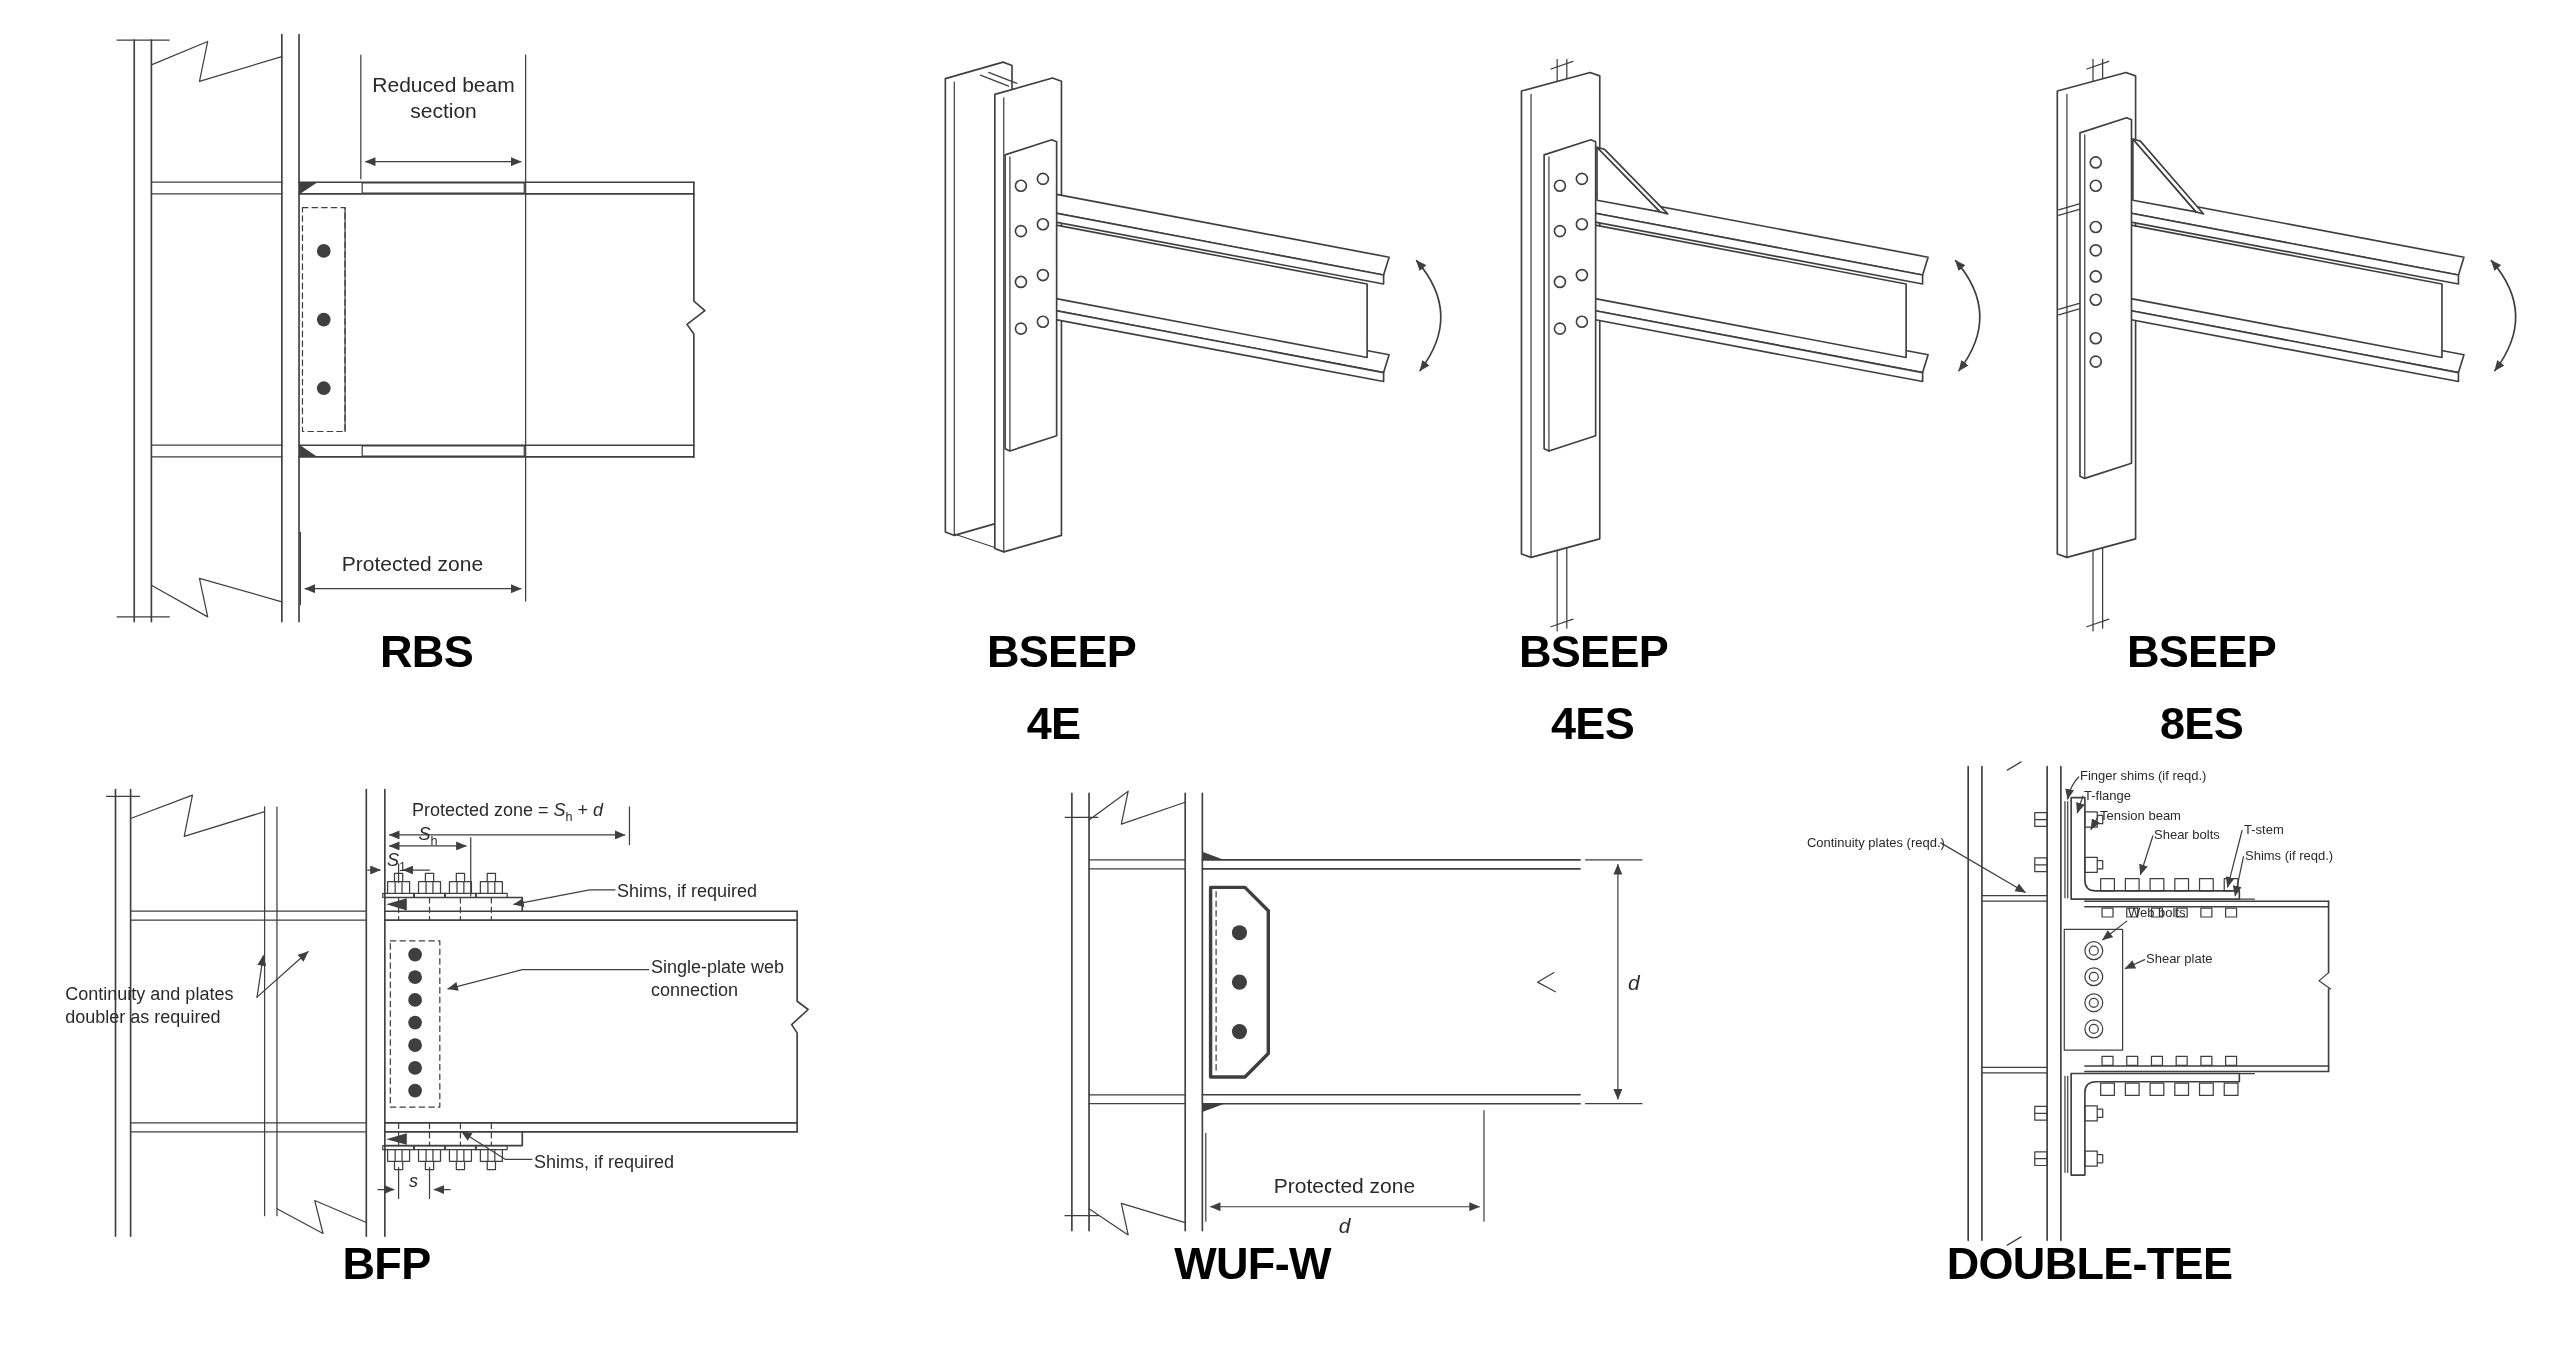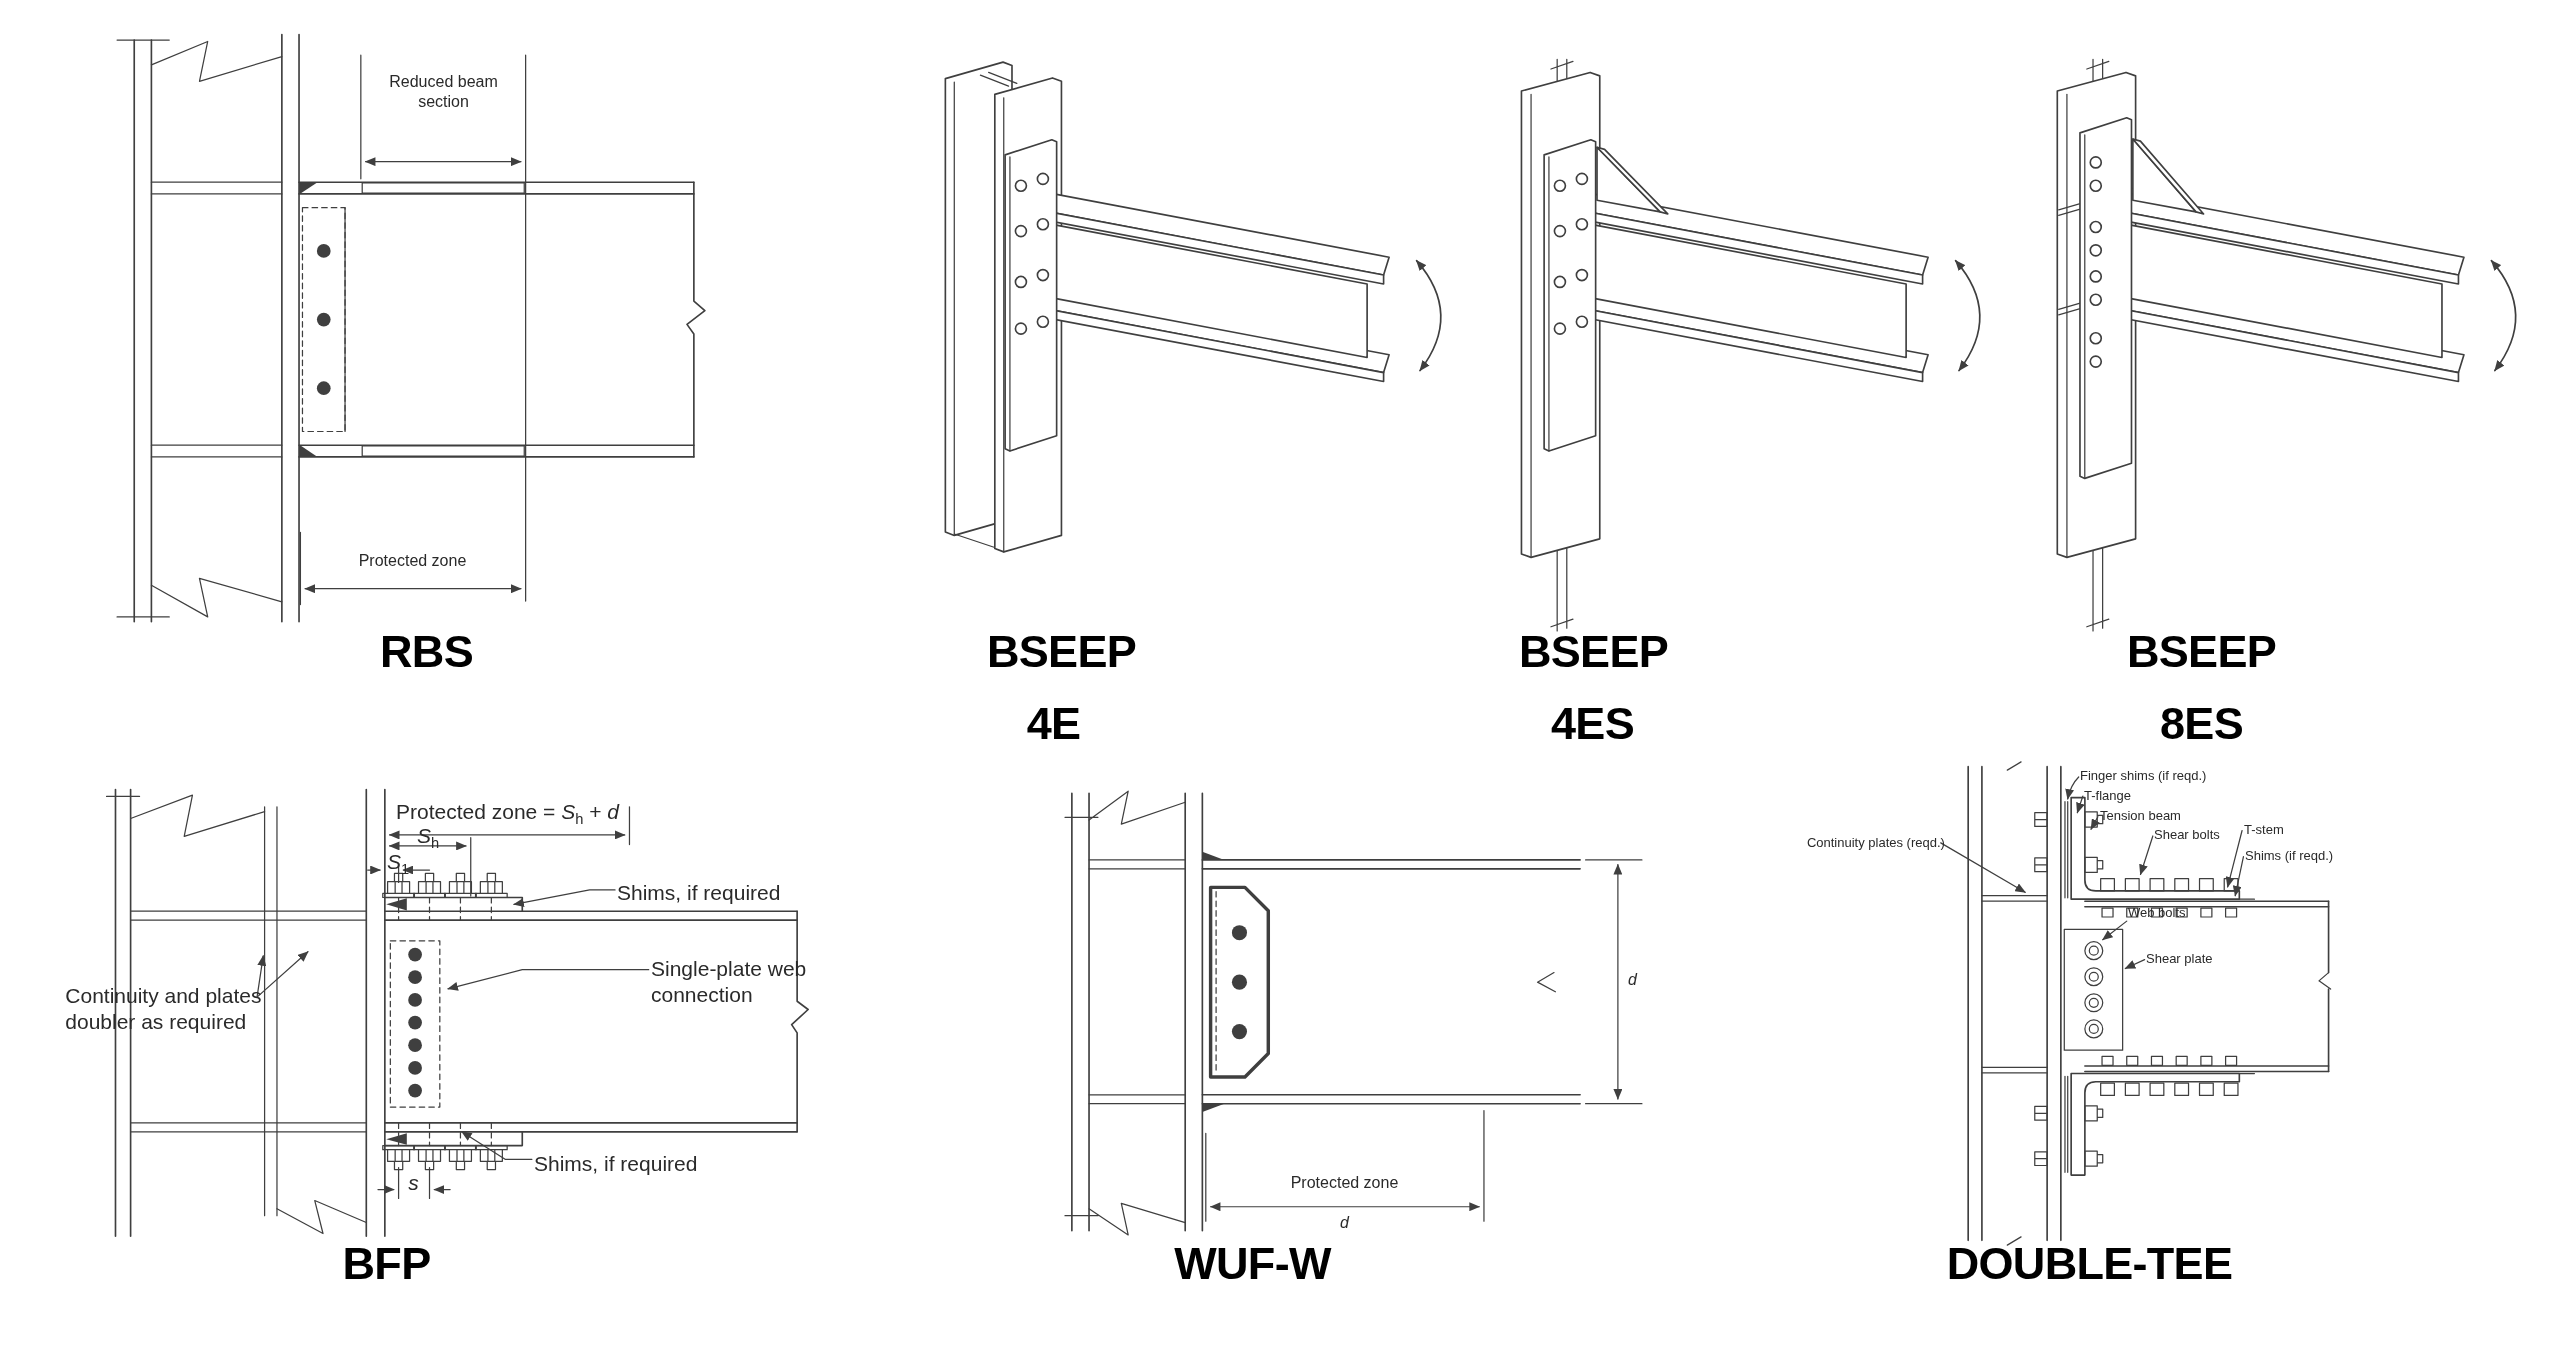--- a/index.html
+++ b/index.html
@@ -6,23 +6,23 @@
   body{width:2576px;height:1353px;background:#ffffff;position:relative;overflow:hidden;
        font-family:"Liberation Sans",sans-serif}
   .panel{position:absolute}
   .panel svg{position:absolute;left:0;top:0;overflow:visible}
   .k{stroke:#3f3f3f;stroke-width:2.4;fill:none;stroke-linecap:round;stroke-linejoin:round}
   .t{stroke-width:1.8}
   .h5{stroke-width:5}
   .w{fill:#ffffff}
   .f{fill:#3f3f3f;stroke:none}
   .d{stroke-dasharray:8 6}
-  .lbl{position:absolute;font-size:21px;color:#2a2a2a;white-space:nowrap;line-height:1.25}
+  .lbl{position:absolute;font-size:18px;color:#2a2a2a;white-space:nowrap;line-height:1.25}
   .lbl.c{text-align:center}
-  .lbl.big{font-size:16px}
+  .lbl.big{font-size:21px}
   .lbl.small{font-size:13px;line-height:1.2}
   .lbl i{font-style:italic}
   .lbl sub{font-size:70%}
   .title{position:absolute;font-weight:700;font-size:45px;color:#000;text-align:center;
          width:275px;line-height:1;letter-spacing:-0.7px}
 </style>
 </head>
 <body>
 
 <section class="panel" style="left:103px;top:13.7px;width:653px;height:618px">

